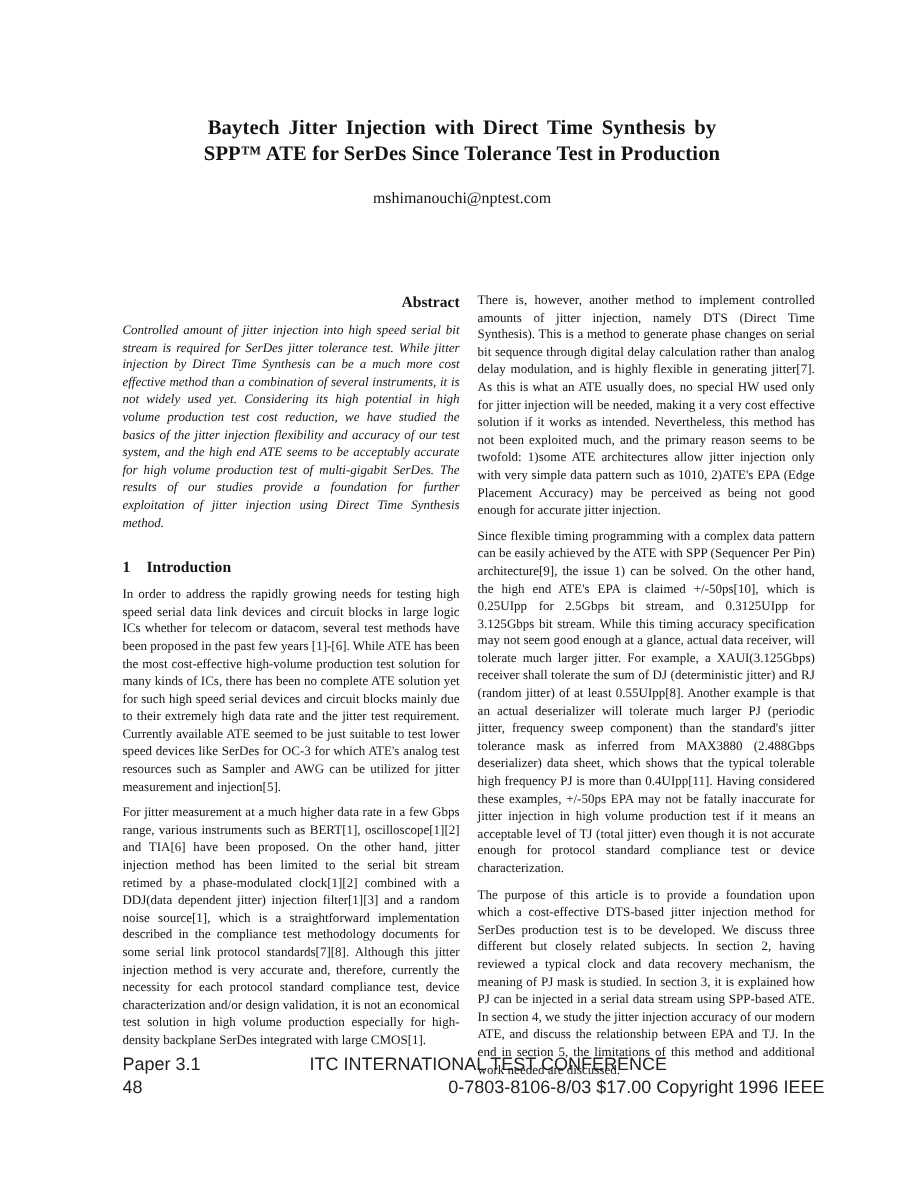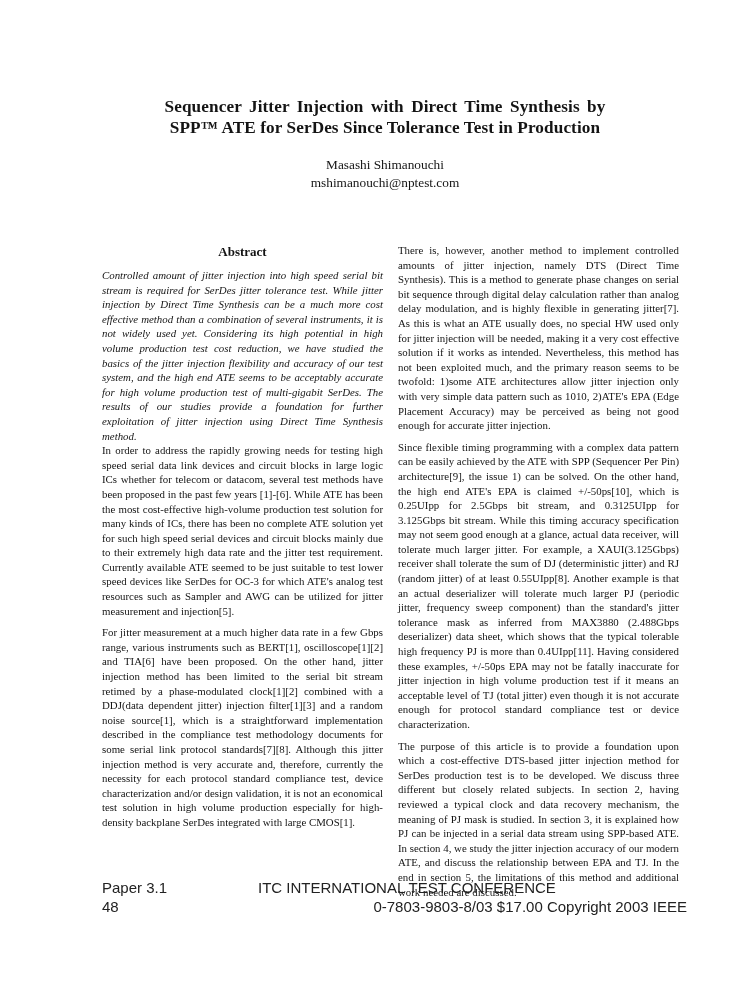--- a/index.html
+++ b/index.html
@@ -13,57 +13,59 @@
   }
   .title .l1 { word-spacing:3px; }
   .authors {
     position:absolute; left:100px; top:156px; width:570px; text-align:center;
     font-size:13.3px; line-height:17.5px;
   }
   .col { position:absolute; top:244px; width:281px; font-size:10.85px; line-height:14.6px; }
   .col.left { left:102px; }
   .col.right { left:398px; top:243px; }
   .col p { margin:0; text-align:justify; }
-  .abstract-h { text-align:center; font-weight:bold; font-size:13px; margin:0 0 8px 0; line-height:16px; }
+  .abstract-h { text-align:right; font-weight:bold; font-size:13px; margin:0 0 8px 0; line-height:16px; }
   .abstract { font-style:italic; }
   .section-h { font-weight:bold; font-size:13px; margin:22px 0 7px 0; line-height:16px; font-family:"Liberation Serif", serif; }
   .section-h .num { display:inline-block; width:20px; }
   .gap { height:7px; }
   .footer { position:absolute; font-family:"Liberation Sans", sans-serif; font-size:15px; color:#222; }
   .f-paper { left:102px; top:879px; }
   .f-conf { left:258px; top:879px; }
   .f-page { left:102px; top:898px; }
   .f-copy { right:68px; top:898px; }
 </style>
 </head>
 <body>
 
 <div class="title">
-  <div class="l1">Sequencer Jitter Injection with Direct Time Synthesis by</div>
+  <div class="l1">Baytech Jitter Injection with Direct Time Synthesis by</div>
   <div>SPP™ ATE for SerDes Since Tolerance Test in Production</div>
 </div>
 
 <div class="authors">
-  <div>Masashi Shimanouchi</div>
   <div>mshimanouchi@nptest.com</div>
 </div>
 
 <div class="col left">
   <div class="abstract-h">Abstract</div>
   <p class="abstract">Controlled amount of jitter injection into high speed serial bit stream is required for SerDes jitter tolerance test. While jitter injection by Direct Time Synthesis can be a much more cost effective method than a combination of several instruments, it is not widely used yet. Considering its high potential in high volume production test cost reduction, we have studied the basics of the jitter injection flexibility and accuracy of our test system, and the high end ATE seems to be acceptably accurate for high volume production test of multi-gigabit SerDes. The results of our studies provide a foundation for further exploitation of jitter injection using Direct Time Synthesis method.</p>
 
+  <div class="section-h">
+    <span class="num">1</span><span>Introduction</span>
+  </div>
   <p>In order to address the rapidly growing needs for testing high speed serial data link devices and circuit blocks in large logic ICs whether for telecom or datacom, several test methods have been proposed in the past few years [1]-[6]. While ATE has been the most cost-effective high-volume production test solution for many kinds of ICs, there has been no complete ATE solution yet for such high speed serial devices and circuit blocks mainly due to their extremely high data rate and the jitter test requirement. Currently available ATE seemed to be just suitable to test lower speed devices like SerDes for OC-3 for which ATE's analog test resources such as Sampler and AWG can be utilized for jitter measurement and injection[5].</p>
   <div class="gap"></div>
   <p>For jitter measurement at a much higher data rate in a few Gbps range, various instruments such as BERT[1], oscilloscope[1][2] and TIA[6] have been proposed. On the other hand, jitter injection method has been limited to the serial bit stream retimed by a phase-modulated clock[1][2] combined with a DDJ(data dependent jitter) injection filter[1][3] and a random noise source[1], which is a straightforward implementation described in the compliance test methodology documents for some serial link protocol standards[7][8]. Although this jitter injection method is very accurate and, therefore, currently the necessity for each protocol standard compliance test, device characterization and/or design validation, it is not an economical test solution in high volume production especially for high-density backplane SerDes integrated with large CMOS[1].</p>
 </div>
 
 <div class="col right">
   <p>There is, however, another method to implement controlled amounts of jitter injection, namely DTS (Direct Time Synthesis). This is a method to generate phase changes on serial bit sequence through digital delay calculation rather than analog delay modulation, and is highly flexible in generating jitter[7]. As this is what an ATE usually does, no special HW used only for jitter injection will be needed, making it a very cost effective solution if it works as intended. Nevertheless, this method has not been exploited much, and the primary reason seems to be twofold: 1)some ATE architectures allow jitter injection only with very simple data pattern such as 1010, 2)ATE's EPA (Edge Placement Accuracy) may be perceived as being not good enough for accurate jitter injection.</p>
   <div class="gap"></div>
   <p>Since flexible timing programming with a complex data pattern can be easily achieved by the ATE with SPP (Sequencer Per Pin) architecture[9], the issue 1) can be solved. On the other hand, the high end ATE's EPA is claimed +/-50ps[10], which is 0.25UIpp for 2.5Gbps bit stream, and 0.3125UIpp for 3.125Gbps bit stream. While this timing accuracy specification may not seem good enough at a glance, actual data receiver, will tolerate much larger jitter. For example, a XAUI(3.125Gbps) receiver shall tolerate the sum of DJ (deterministic jitter) and RJ (random jitter) of at least 0.55UIpp[8]. Another example is that an actual deserializer will tolerate much larger PJ (periodic jitter, frequency sweep component) than the standard's jitter tolerance mask as inferred from MAX3880 (2.488Gbps deserializer) data sheet, which shows that the typical tolerable high frequency PJ is more than 0.4UIpp[11]. Having considered these examples, +/-50ps EPA may not be fatally inaccurate for jitter injection in high volume production test if it means an acceptable level of TJ (total jitter) even though it is not accurate enough for protocol standard compliance test or device characterization.</p>
   <div class="gap"></div>
   <p>The purpose of this article is to provide a foundation upon which a cost-effective DTS-based jitter injection method for SerDes production test is to be developed. We discuss three different but closely related subjects. In section 2, having reviewed a typical clock and data recovery mechanism, the meaning of PJ mask is studied. In section 3, it is explained how PJ can be injected in a serial data stream using SPP-based ATE. In section 4, we study the jitter injection accuracy of our modern ATE, and discuss the relationship between EPA and TJ. In the end in section 5, the limitations of this method and additional work needed are discussed.</p>
 </div>
 
 <div class="footer f-paper">Paper 3.1</div>
 <div class="footer f-conf">ITC INTERNATIONAL TEST CONFERENCE</div>
 <div class="footer f-page">48</div>
-<div class="footer f-copy">0-7803-9803-8/03 $17.00 Copyright 2003 IEEE</div>
+<div class="footer f-copy">0-7803-8106-8/03 $17.00 Copyright 1996 IEEE</div>
 
 </body></html>

